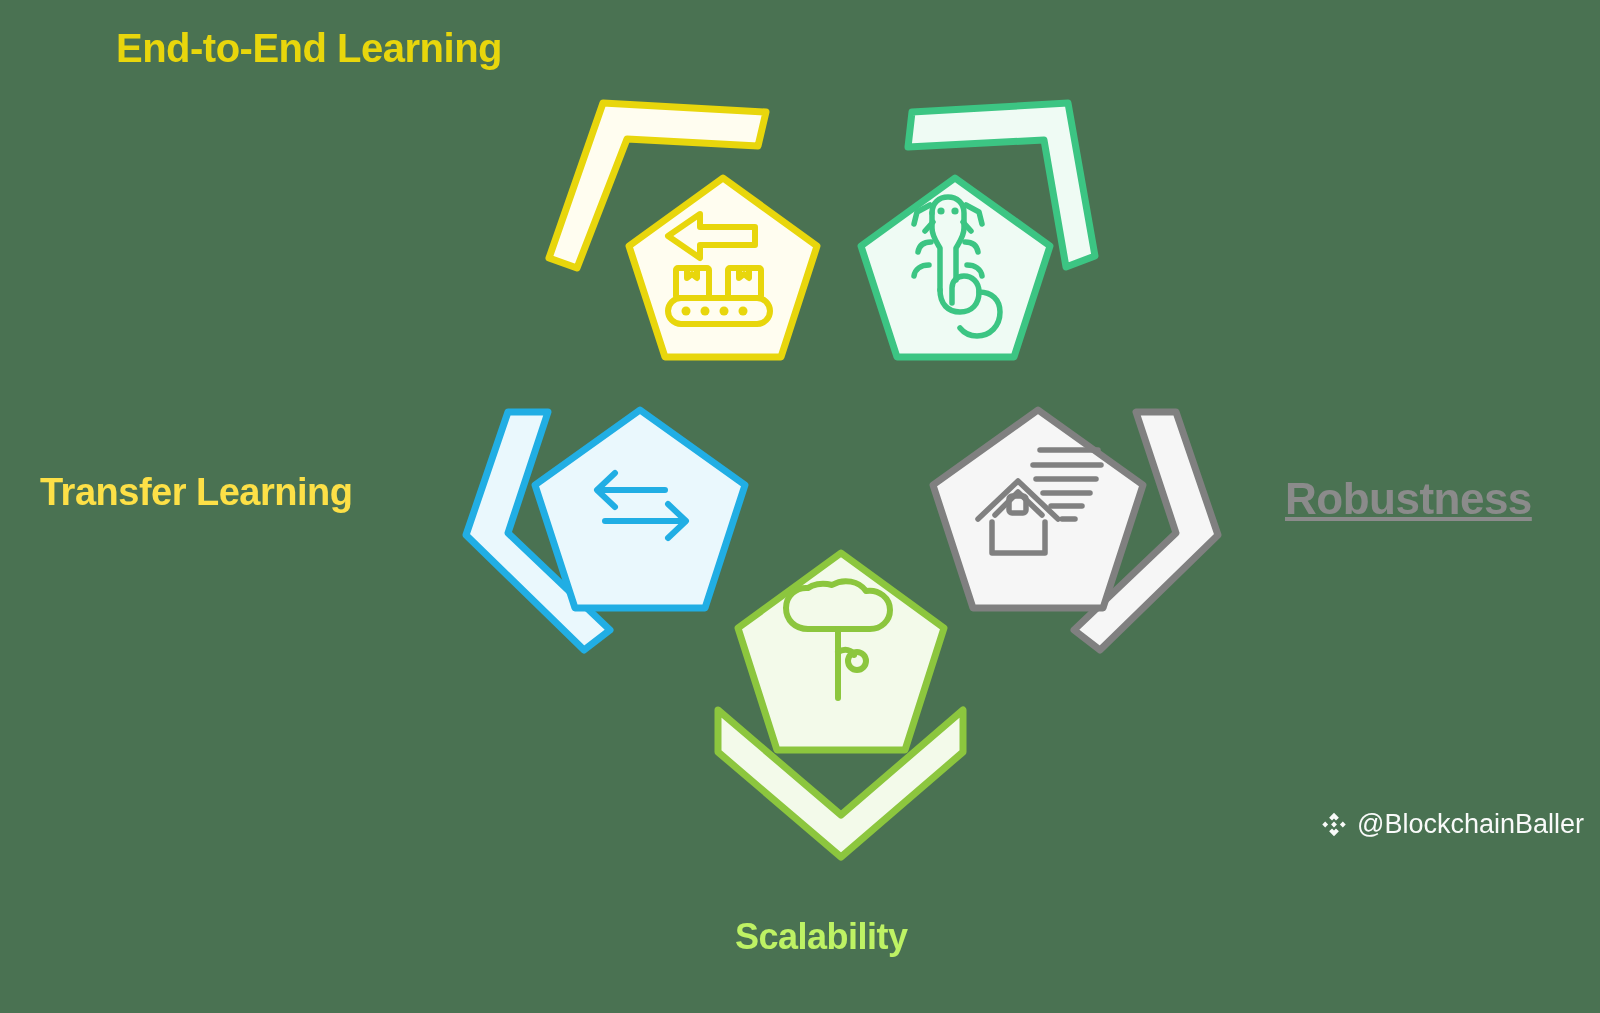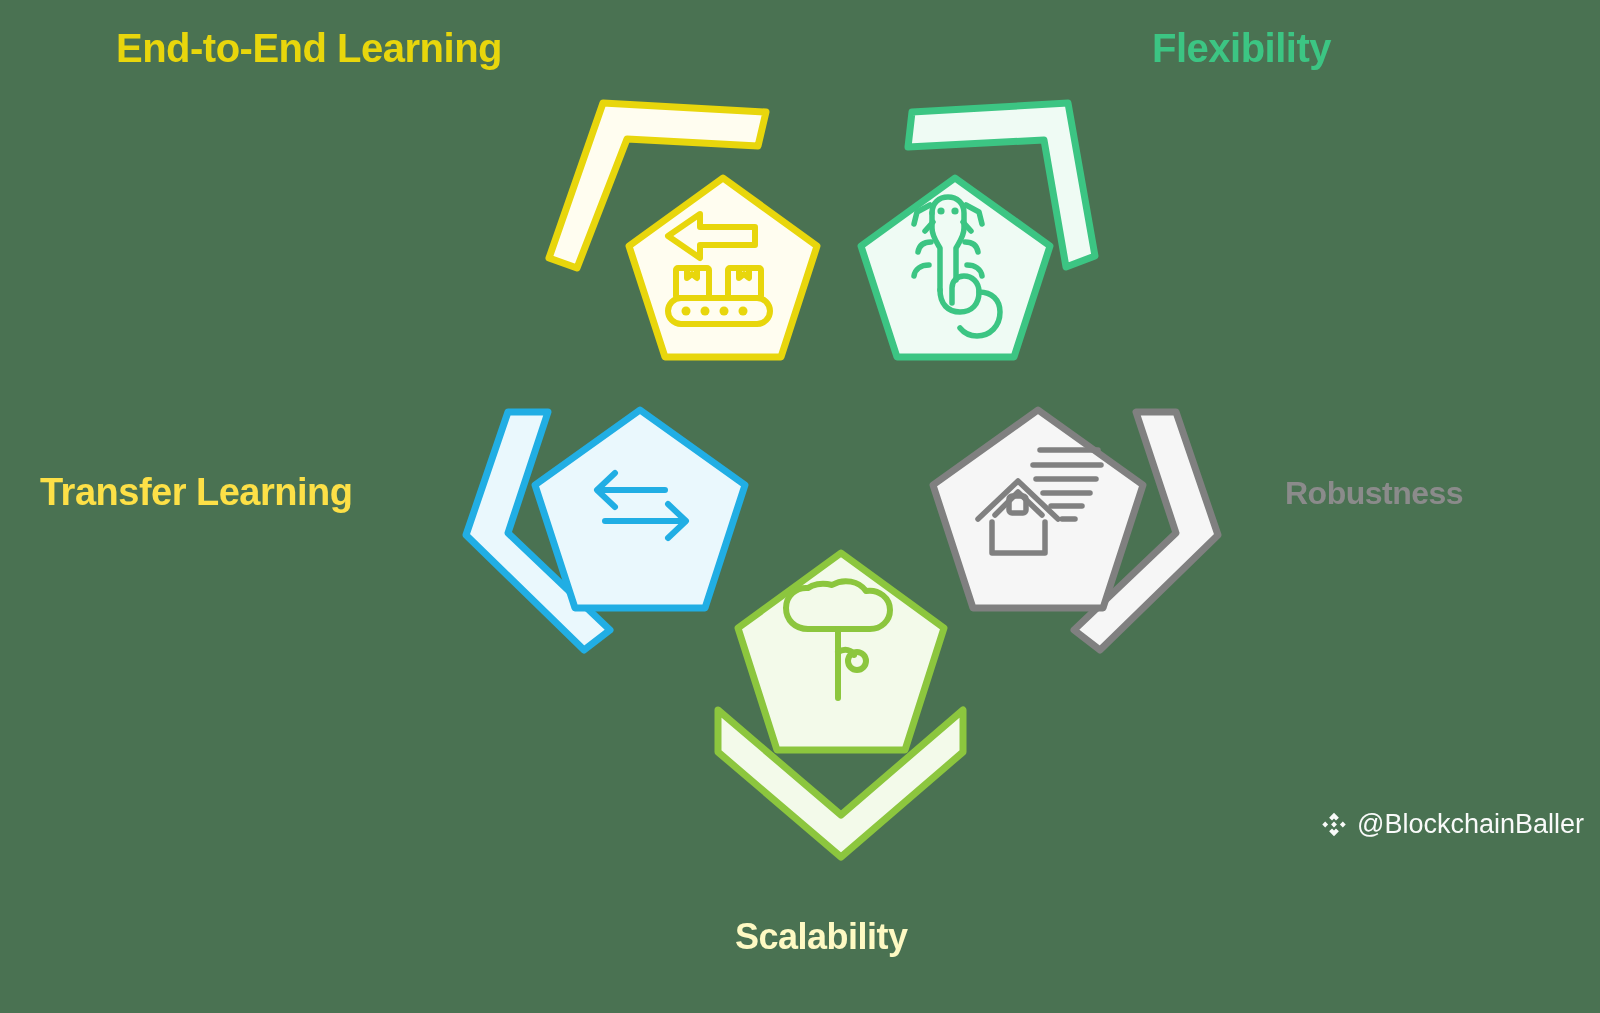--- a/index.html
+++ b/index.html
@@ -46,21 +46,22 @@
     font-size: 40px;
   }
   .label-transfer {
     left: 40px;
     top: 473px;
     font-size: 38px;
   }
   .label-robustness {
     left: 1285px;
     top: 477px;
-    font-size: 32px;
+    font-size: 44px;
+    text-decoration: underline;
   }
   .label-scalability {
     left: 735px;
     top: 919px;
     font-size: 36px;
   }
   #watermark {
     position: absolute;
     right: 16px;
     bottom: 16px;
@@ -172,27 +173,26 @@
         <path d="M 838 629 L 838 698"></path>
         <path d="M 838 652 C 845 648 852 650 854 655"></path>
         <circle cx="857" cy="661" r="9"></circle>
       </g>
     </g>
 
   </svg>
 
   <div class="label label-e2e" style="color:#e8d60c">End-to-End Learning</div>
 
-  <div class="label label-flexibility" style="color:#3cc583">Flexibility</div>
 
   <div class="label label-transfer" style="color:#fde047">Transfer Learning</div>
 
   <div class="label label-robustness" style="color:#8b8b8b">Robustness</div>
 
-  <div class="label label-scalability" style="color:#fef9c3">Scalability</div>
+  <div class="label label-scalability" style="color:#bef264">Scalability</div>
 
   <div id="watermark">
     <svg class="wm-logo" viewBox="0 0 32 32">
       <g fill="#ffffff">
         <path d="M16 4 L21.2 9.2 L18.1 12.3 L16 10.2 L13.9 12.3 L10.8 9.2 Z"></path>
         <path d="M6.6 13.4 L9.7 16.5 L6.6 19.6 L3.5 16.5 Z"></path>
         <path d="M16 13.4 L19.1 16.5 L16 19.6 L12.9 16.5 Z"></path>
         <path d="M25.4 13.4 L28.5 16.5 L25.4 19.6 L22.3 16.5 Z"></path>
         <path d="M16 22.8 L18.1 20.7 L21.2 23.8 L16 29 L10.8 23.8 L13.9 20.7 Z"></path>
       </g>

